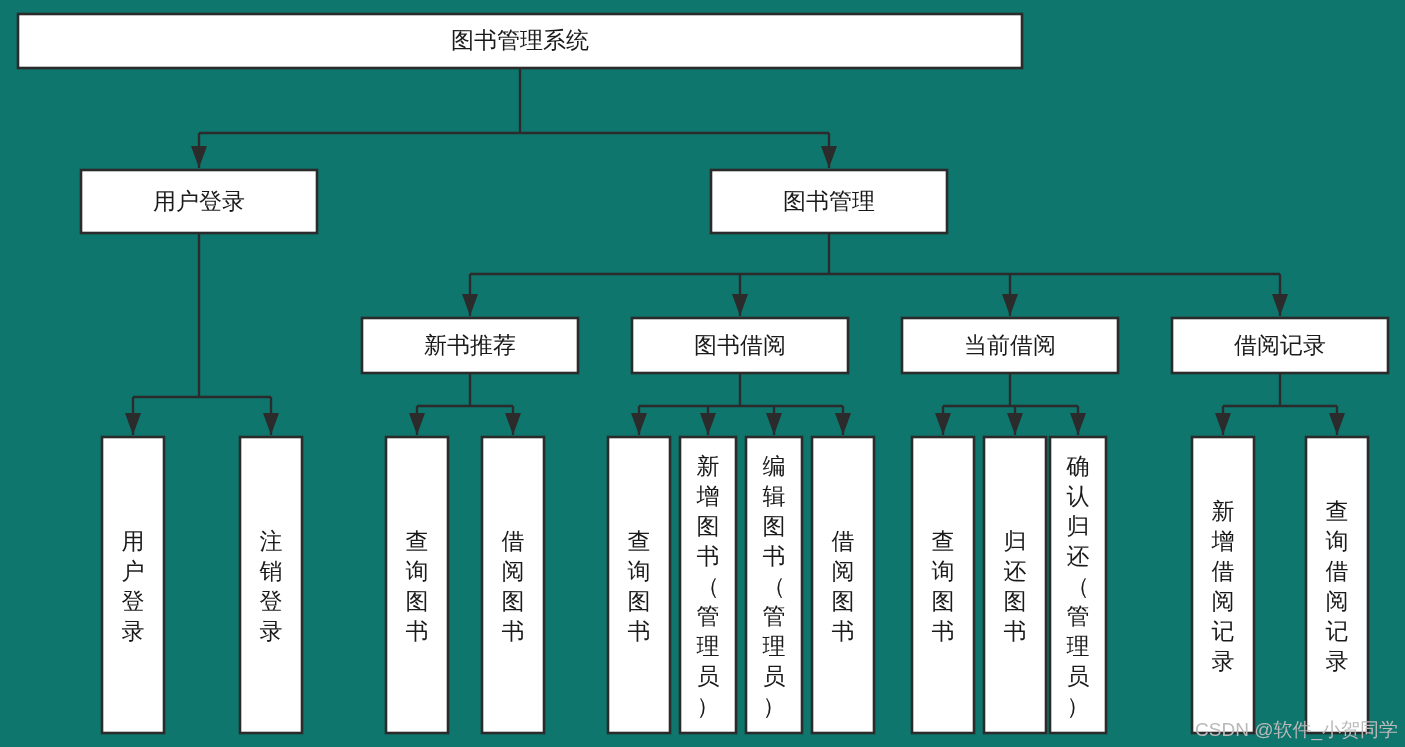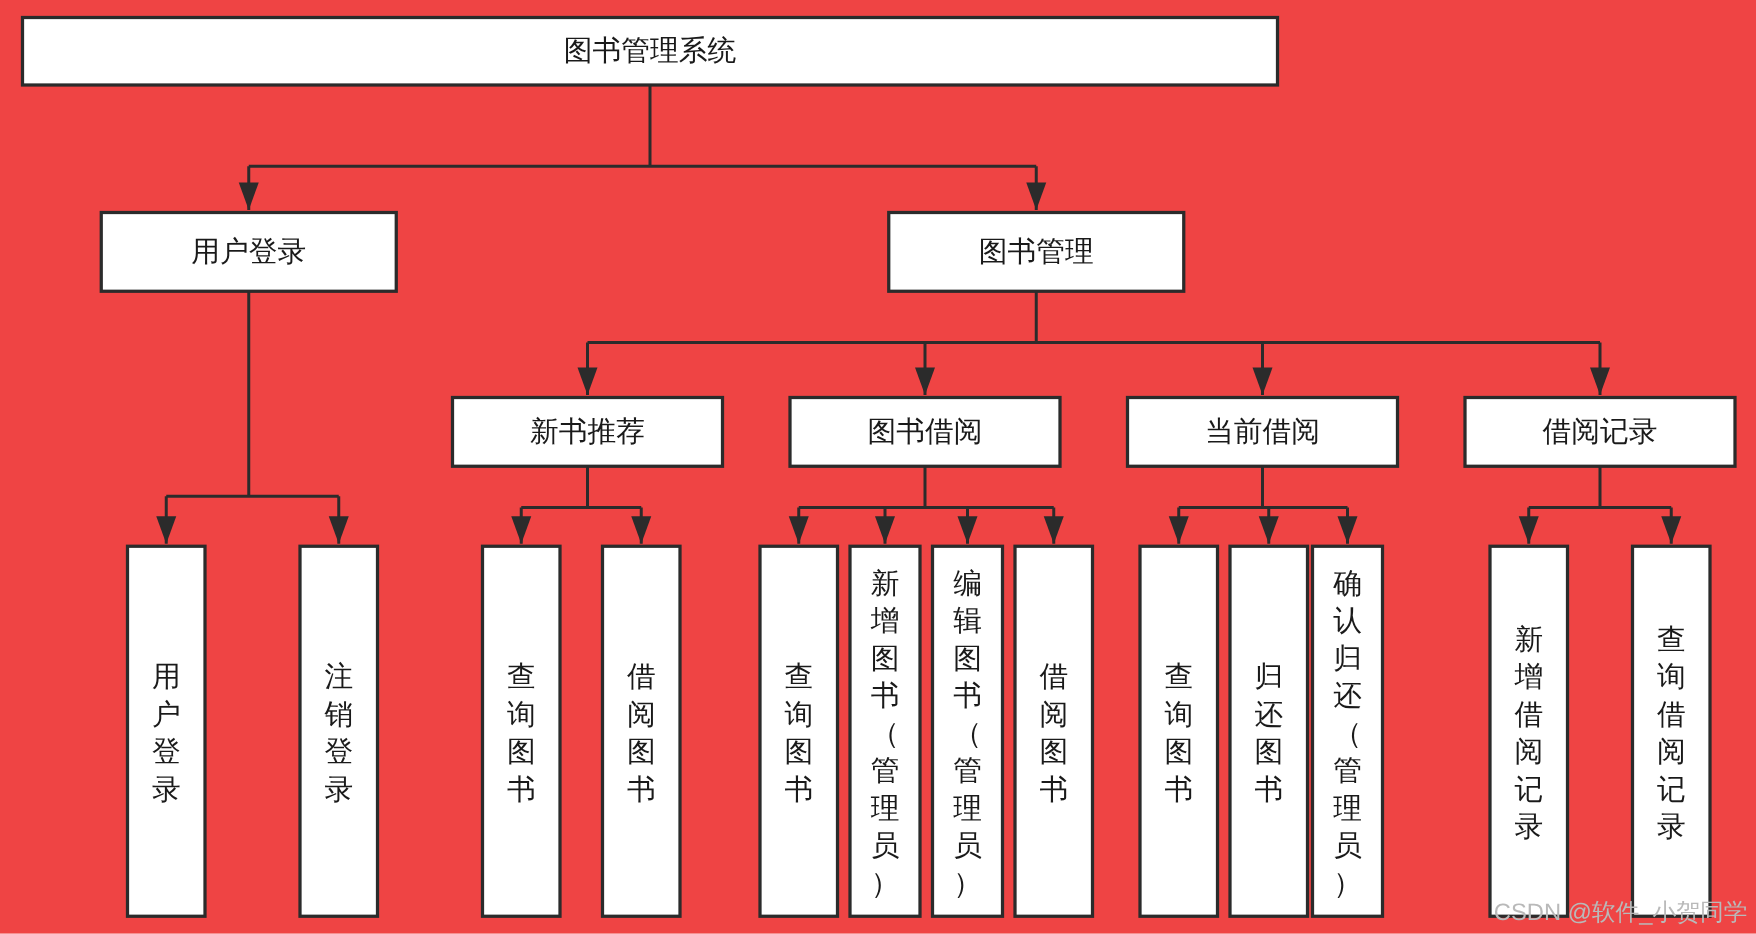--- a/index.html
+++ b/index.html
@@ -7,21 +7,21 @@
     padding: 0;
     background: #ffffff;
   }
   body {
     font-family: "Liberation Sans", "DejaVu Sans", sans-serif;
   }
   #diagram-root {
     position: relative;
     width: 1405px;
     height: 747px;
-    background: #ef4444;
+    background: #0f766e;
     overflow: hidden;
   }
   svg#diagram-svg {
     position: absolute;
     left: 0;
     top: 0;
     width: 1405px;
     height: 747px;
     display: block;
   }

